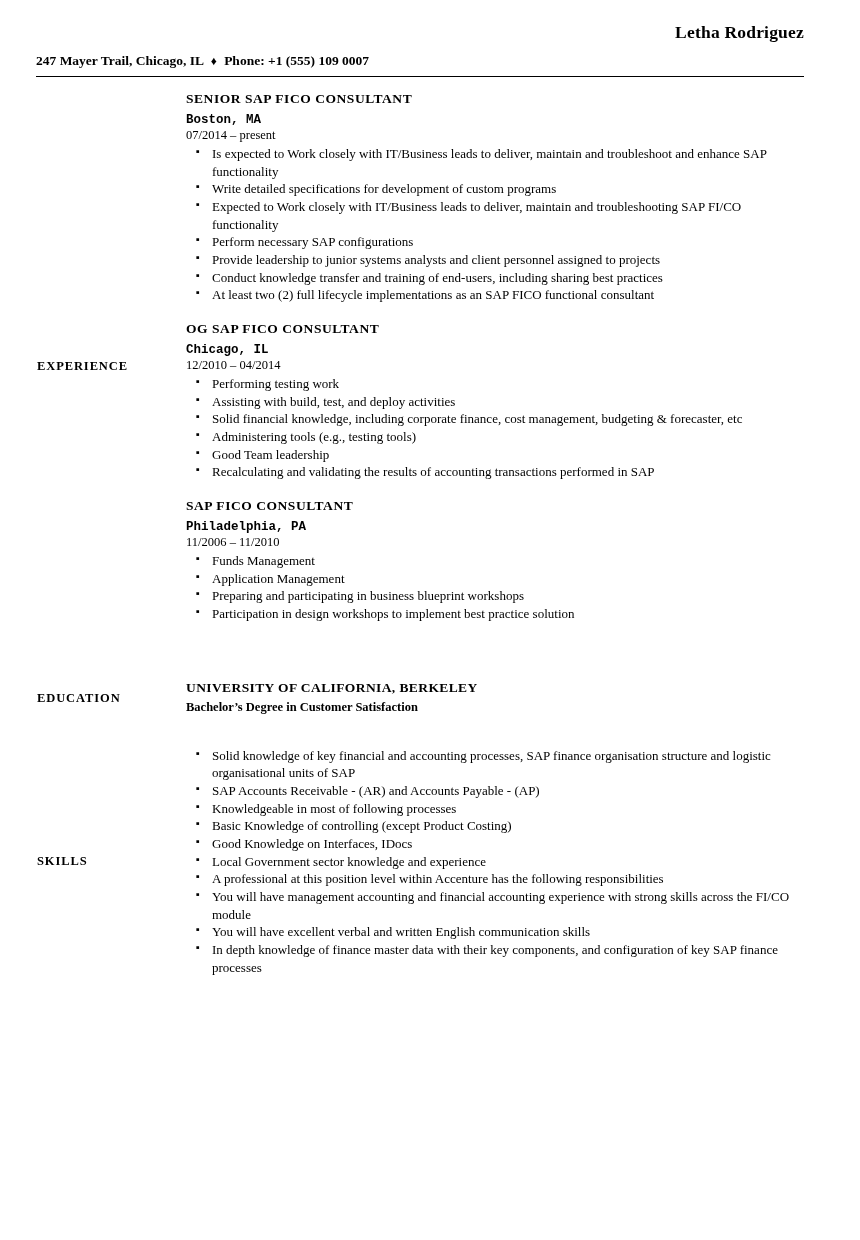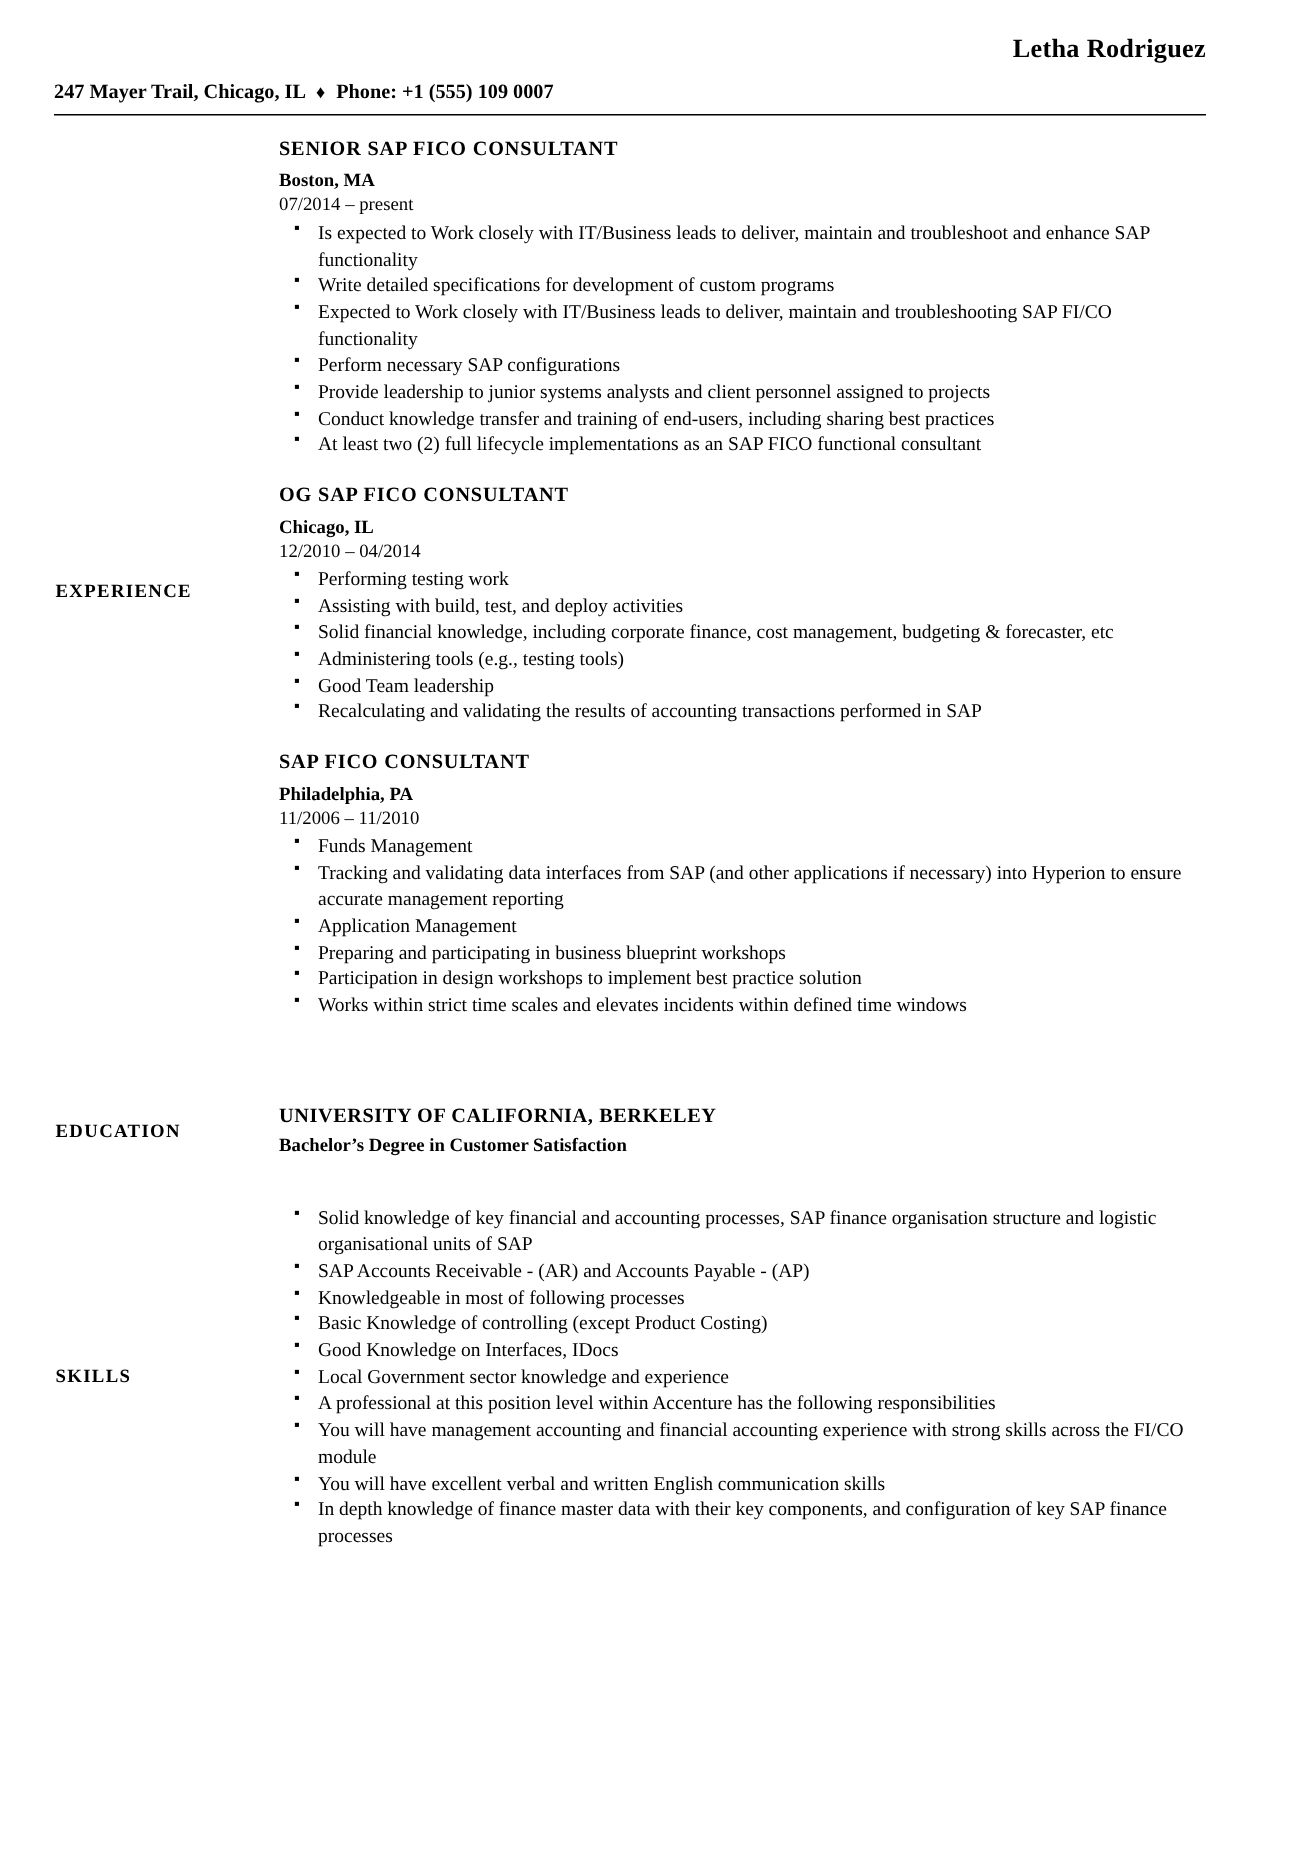--- a/index.html
+++ b/index.html
@@ -69,20 +69,21 @@
   .job-title {
     font-weight: bold;
     font-size: 13.5px;
     letter-spacing: 0.55px;
     margin: 0 0 6px 0;
   }
   .job-location {
     font-weight: bold;
     font-size: 12.5px;
     margin: 0 0 1px 0;
+    font-family: Liberation Mono, monospace;
   }
   .job-dates {
     font-size: 12.5px;
     margin: 0 0 1px 0;
   }
   ul.bullets {
     list-style: none;
     margin: 2px 0 0 0;
     padding: 0;
   }
@@ -161,25 +162,23 @@
           <li>Recalculating and validating the results of accounting transactions performed in SAP</li>
         </ul>
       </div>
 
       <div class="job">
         <div class="job-title">SAP FICO CONSULTANT</div>
         <div class="job-location">Philadelphia, PA</div>
         <div class="job-dates">11/2006 – 11/2010</div>
         <ul class="bullets">
           <li>Funds Management</li>
-          <li>Tracking and validating data interfaces from SAP (and other applications if necessary) into Hyperion to ensure accurate management reporting</li>
           <li>Application Management</li>
           <li>Preparing and participating in business blueprint workshops</li>
           <li>Participation in design workshops to implement best practice solution</li>
-          <li>Works within strict time scales and elevates incidents within defined time windows</li>
         </ul>
       </div>
 
     </div>
   </div>
 
   <div class="spacer-edu"></div>
 
   <div class="section">
     <div class="section-label">EDUCATION</div>

